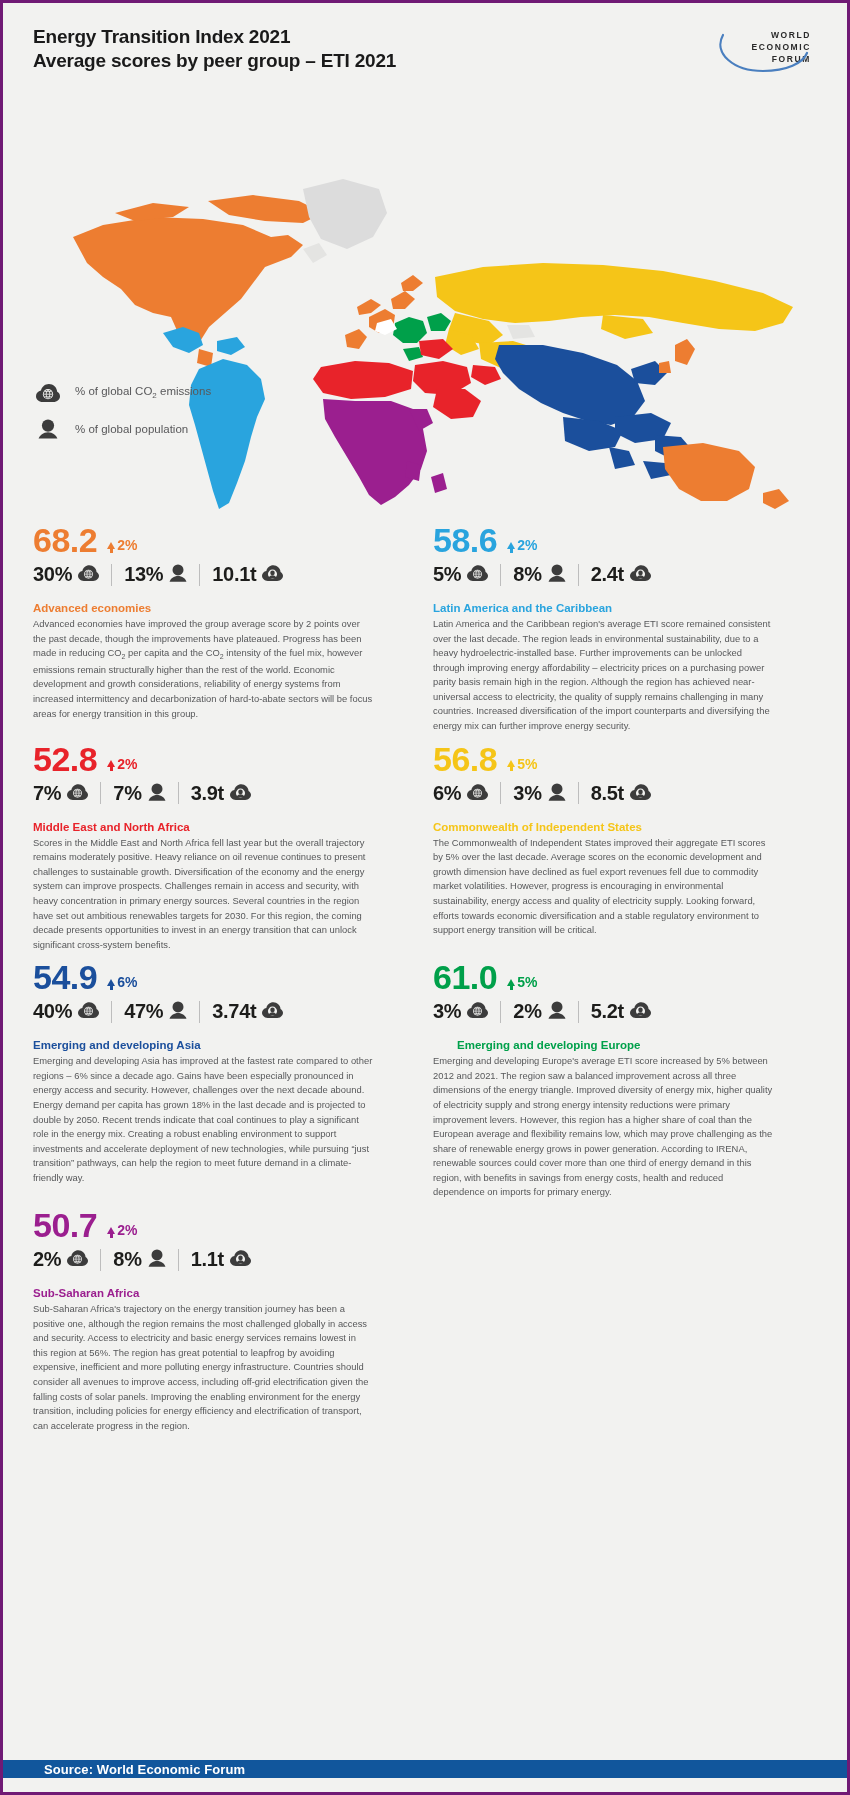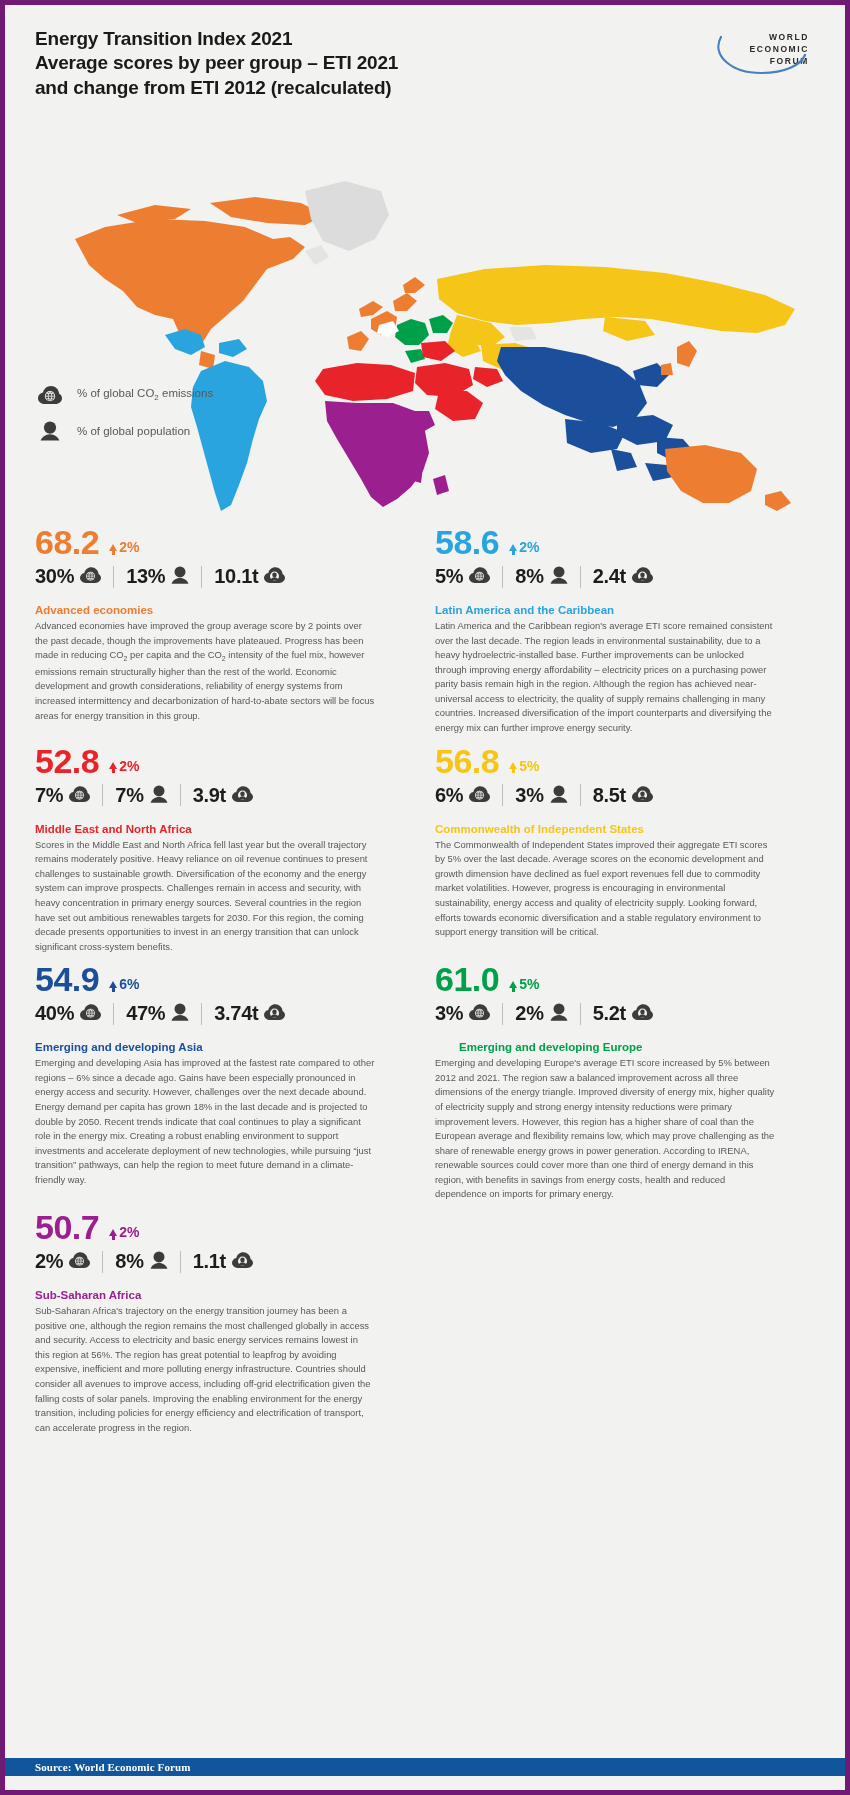--- a/index.html
+++ b/index.html
@@ -7,21 +7,21 @@
     width: 850px;
     height: 1795px;
     background: #ffffff;
     font-family: "Liberation Sans", sans-serif;
   }
   .page {
     position: relative;
     width: 850px;
     height: 1795px;
     background: #f2f2f0;
-    border: 5px solid #701a75;
+    border: 3px solid #701a75;
     overflow: hidden;
   }
 
   
   .header {
     position: relative;
     padding: 22px 30px 0 30px;
     height: 110px;
   }
   .title {
@@ -183,37 +183,35 @@
     position: absolute;
     left: 0; bottom: 14px;
     width: 850px;
     height: 18px;
     background: #11569c;
     display: flex;
     align-items: center;
   }
   .footer-text {
     color: #ffffff;
-    font-size: 11px;
+    font-size: 13px;
     font-weight: bold;
-    padding-left: 30px;
+    padding-left: 41px;
     letter-spacing: 0.1px;
-    font-family: Liberation Serif, serif;
   }
 </style>
 </head>
 <body>
 
 <div class="page">
 
   <div class="header">
     <div class="title">
       <span class="ln">Energy Transition Index 2021</span>
       <span class="ln">Average scores by peer group – ETI 2021</span>
-      <span class="ln">and change from ETI 2012 (recalculated)</span>
     </div>
     <div class="wef-logo">
       <svg class="wef-arc" viewBox="0 0 92 46">
         <path d="M6 8 C-4 26, 16 44, 46 44 C70 44, 86 36, 90 26" fill="none" stroke="#4a7fbf" stroke-width="2.2" stroke-linecap="round"></path>
       </svg>
       <div class="wef-text">WORLD</div>
       <div class="wef-text">ECONOMIC</div>
       <div class="wef-text">FORUM</div>
     </div>
   </div>

